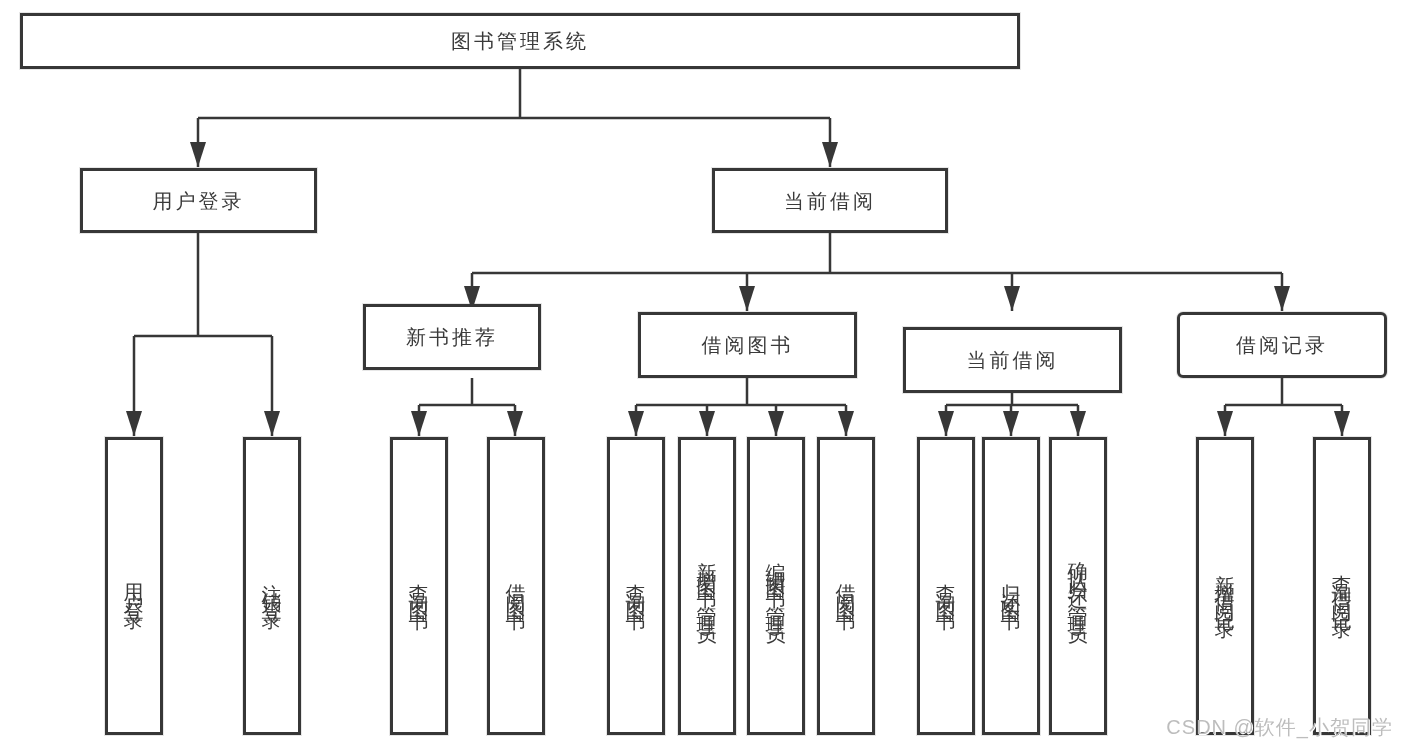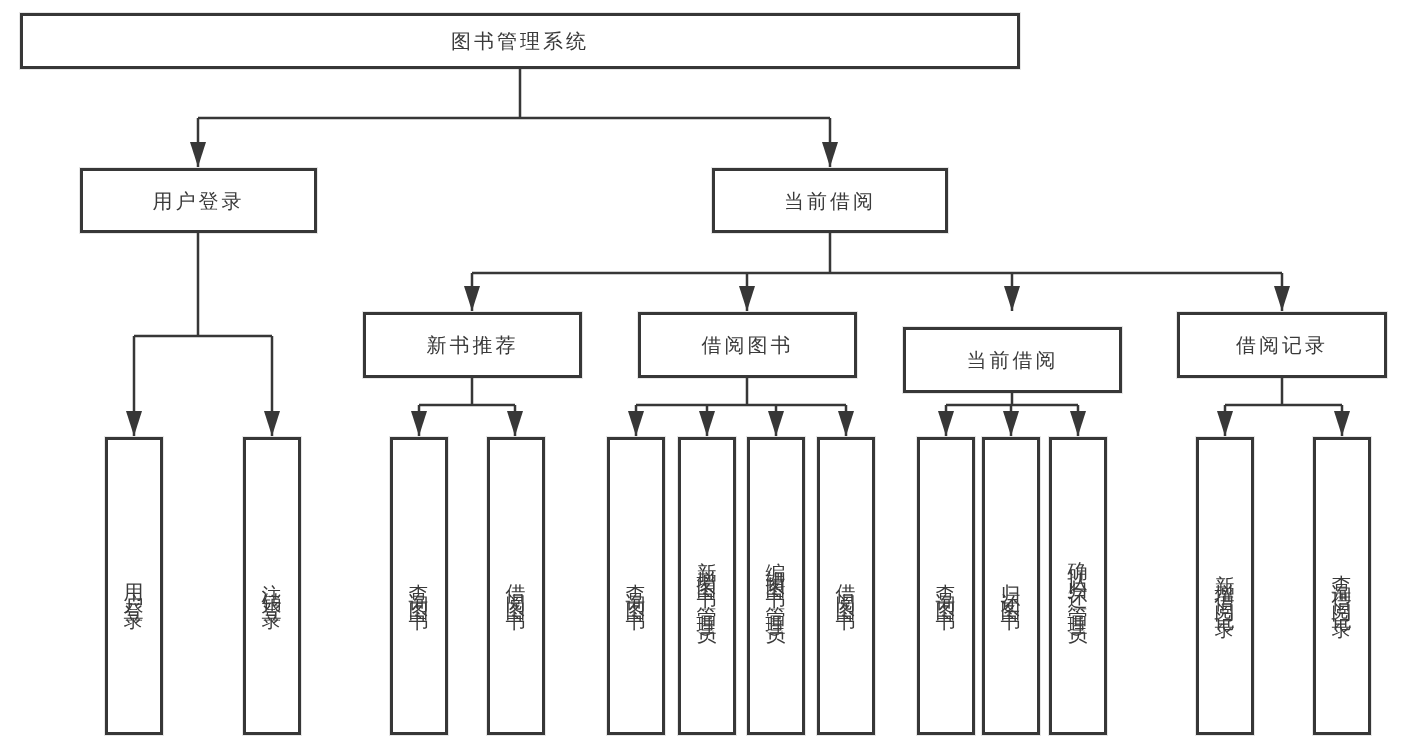--- a/index.html
+++ b/index.html
@@ -29,24 +29,24 @@
   }
   .leaf{
     top:437px;width:58px;height:298px;
     writing-mode:vertical-rl;
     letter-spacing:9px;
     padding:6px 0;
   }
   .n-root{left:20px;top:13px;width:1000px;height:56px;}
   .n-l2a{left:80px;top:168px;width:237px;height:65px;}
   .n-l2b{left:712px;top:168px;width:236px;height:65px;}
-  .n-l3a{left:363px;top:312px;width:219px;height:66px;}
+  .n-l3a{left:363px;top:304px;width:178px;height:66px;}
   .n-l3b{left:638px;top:312px;width:219px;height:66px;}
   .n-l3c{left:903px;top:327px;width:219px;height:66px;}
-  .n-l3d{left:1177px;top:312px;width:210px;height:66px;}
+  .n-l3d{left:1177px;top:312px;width:210px;height:66px;border-radius:6px;}
   .watermark{
     position:absolute;
     top:714px;right:12px;
     font-size:20px;
     letter-spacing:1px;
     color:var(--watermark,#bdbdbd);
     text-shadow:1px 1px 0 #ffffff;
     z-index:5;
     white-space:nowrap;
   }
@@ -115,14 +115,15 @@
   <div class="node leaf" style="left:747px">编辑图书（管理员）</div>
   <div class="node leaf" style="left:817px">借阅图书</div>
 
   <div class="node leaf" style="left:917px">查询图书</div>
   <div class="node leaf" style="left:982px">归还图书</div>
   <div class="node leaf" style="left:1049px">确认归还（管理员）</div>
 
   <div class="node leaf" style="left:1196px">新增借阅记录</div>
   <div class="node leaf" style="left:1313px">查询借阅记录</div>
 
+  <div class="watermark">CSDN @软件_小贺同学</div>
 
 </div>
 
 </body></html>

